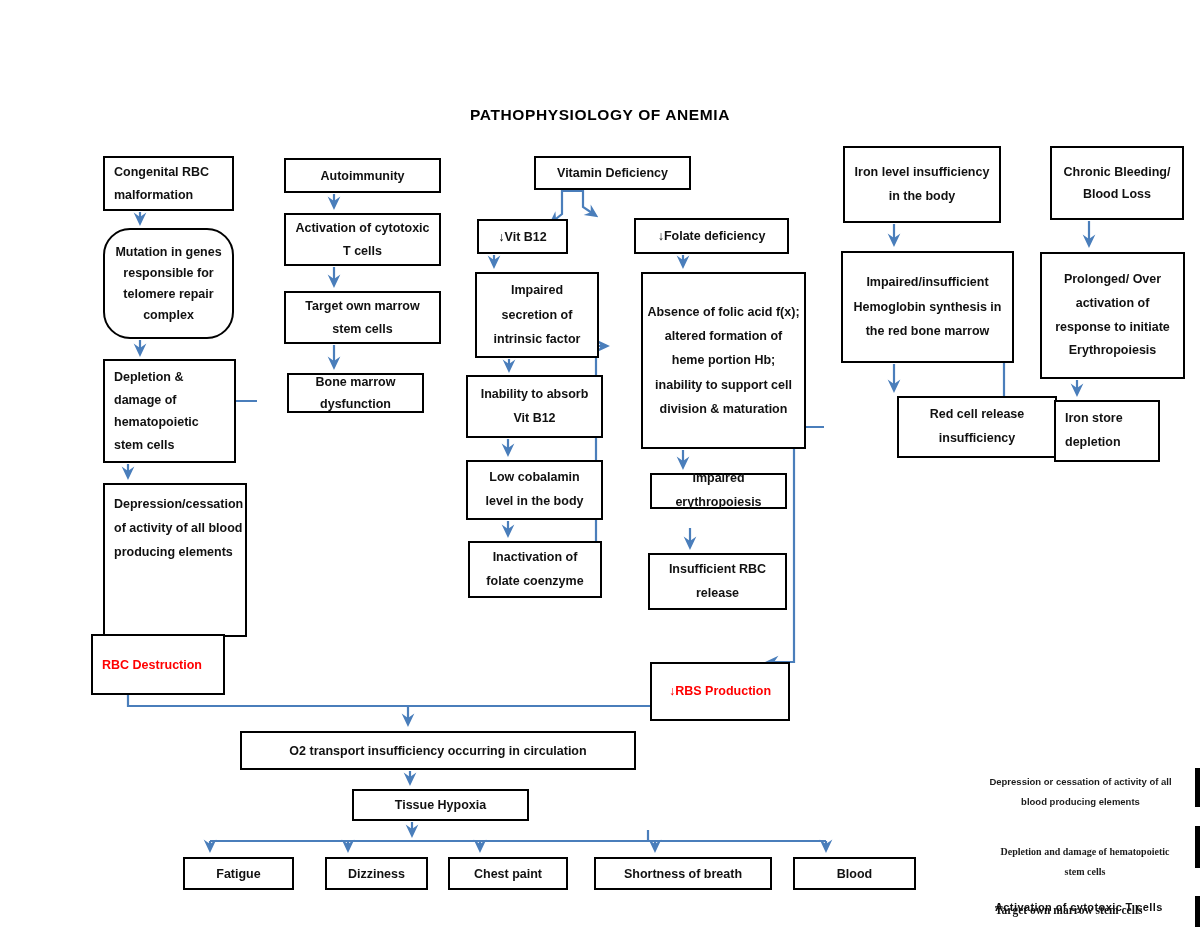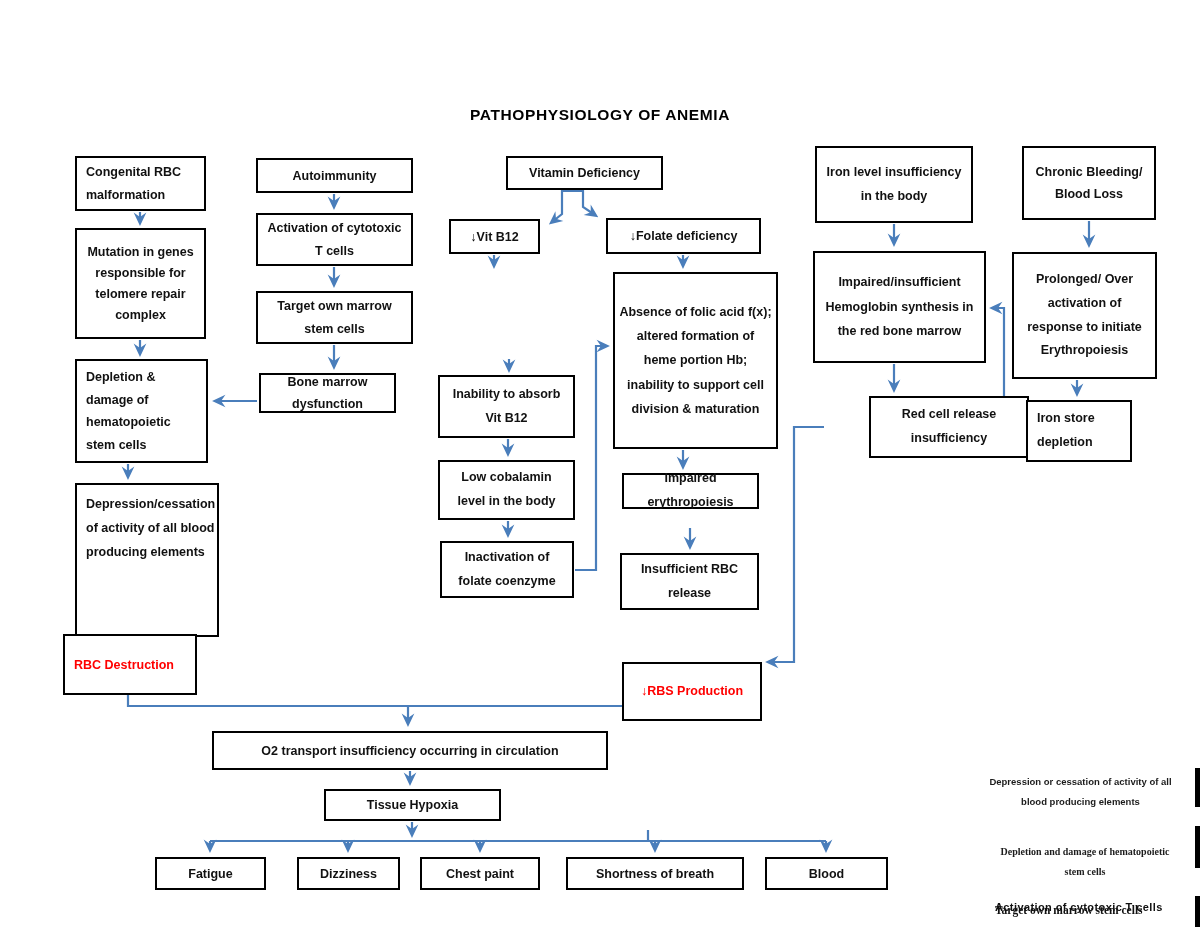--- a/index.html
+++ b/index.html
@@ -3,24 +3,24 @@
 <meta charset="utf-8">
 <style>
   html,body{margin:0;padding:0;background:#ffffff;}
   #canvas{position:relative;width:1200px;height:927px;background:#ffffff;overflow:hidden;
           font-family:"Liberation Sans", sans-serif;}
   #diagram-title{position:absolute;left:0;top:106px;width:1200px;text-align:center;
           font-size:15.5px;font-weight:700;letter-spacing:.6px;color:#000;}
   svg.connectors{position:absolute;left:0;top:0;}
   .node{position:absolute;box-sizing:border-box;border:2.6px solid #000;background:#fff;
         display:flex;align-items:center;justify-content:center;text-align:center;
-        font-size:12.5px;font-weight:700;color:#111;padding:2px 6px;line-height:1.6;}
+        font-size:12.5px;font-weight:700;color:#111;padding:2px 6px;line-height:1.6;margin-left:28px;}
   .node.left{justify-content:flex-start;text-align:left;padding-left:9px;padding-right:4px;}
   .node.red{color:#ff0000;}
-  .lh165{line-height:1.68;}
+  .lh165{line-height:1.68;border-radius:27px;}
   .lh18{line-height:1.8;}
   .lh19{line-height:1.9;}
   .lh195{line-height:1.95;}
   .frag{position:absolute;text-align:center;font-size:9.5px;font-weight:700;color:#1c1c1c;}
   .frag .fline{line-height:20px;}
   .frag2 .fline{font-family:"Liberation Serif", serif;font-size:10px;}
   .overlap-wrap{position:absolute;left:995px;top:901px;width:185px;height:24px;}
   .overlap-wrap span{position:absolute;left:0;white-space:nowrap;font-weight:700;color:#111;}
   .overlap-a{top:3px;font-family:"Liberation Serif", serif;font-size:11.5px;}
   .overlap-b{top:0;font-family:"Liberation Sans", sans-serif;font-size:11px;letter-spacing:.4px;}
@@ -84,20 +84,21 @@
   <div class="node left lh19" style="left:75px;top:483px;width:144px;height:154px;align-items:flex-start;padding-top:8px">Depression/cessation of activity of all blood producing elements</div>
   <div class="node left red" style="left:63px;top:634px;width:134px;height:61px">RBC Destruction</div>
 
   <div class="node" style="left:256px;top:158px;width:157px;height:35px">Autoimmunity</div>
   <div class="node lh18" style="left:256px;top:213px;width:157px;height:53px">Activation of cytotoxic T cells</div>
   <div class="node lh18" style="left:256px;top:291px;width:157px;height:53px">Target own marrow stem cells</div>
   <div class="node lh18" style="left:259px;top:373px;width:137px;height:40px">Bone marrow dysfunction</div>
 
   <div class="node" style="left:506px;top:156px;width:157px;height:34px">Vitamin Deficiency</div>
   <div class="node" style="left:449px;top:219px;width:91px;height:35px">↓Vit B12</div>
+  <div class="node lh195" style="left:447px;top:272px;width:124px;height:86px">Impaired secretion of intrinsic factor</div>
   <div class="node lh19" style="left:438px;top:375px;width:137px;height:63px">Inability to absorb Vit B12</div>
   <div class="node lh19" style="left:438px;top:460px;width:137px;height:60px">Low cobalamin level in the body</div>
   <div class="node lh19" style="left:440px;top:541px;width:134px;height:57px">Inactivation of folate coenzyme</div>
 
   <div class="node" style="left:606px;top:218px;width:155px;height:36px">↓Folate deficiency</div>
   <div class="node lh195" style="left:613px;top:272px;width:165px;height:177px;padding:2px 4px">Absence of folic acid f(x); altered formation of heme portion Hb; inability to support cell division &amp; maturation</div>
   <div class="node lh19" style="left:622px;top:473px;width:137px;height:36px">Impaired erythropoiesis</div>
   <div class="node lh19" style="left:620px;top:553px;width:139px;height:57px">Insufficient RBC release</div>
   <div class="node red lh19" style="left:622px;top:662px;width:140px;height:59px">↓RBS Production</div>
 

